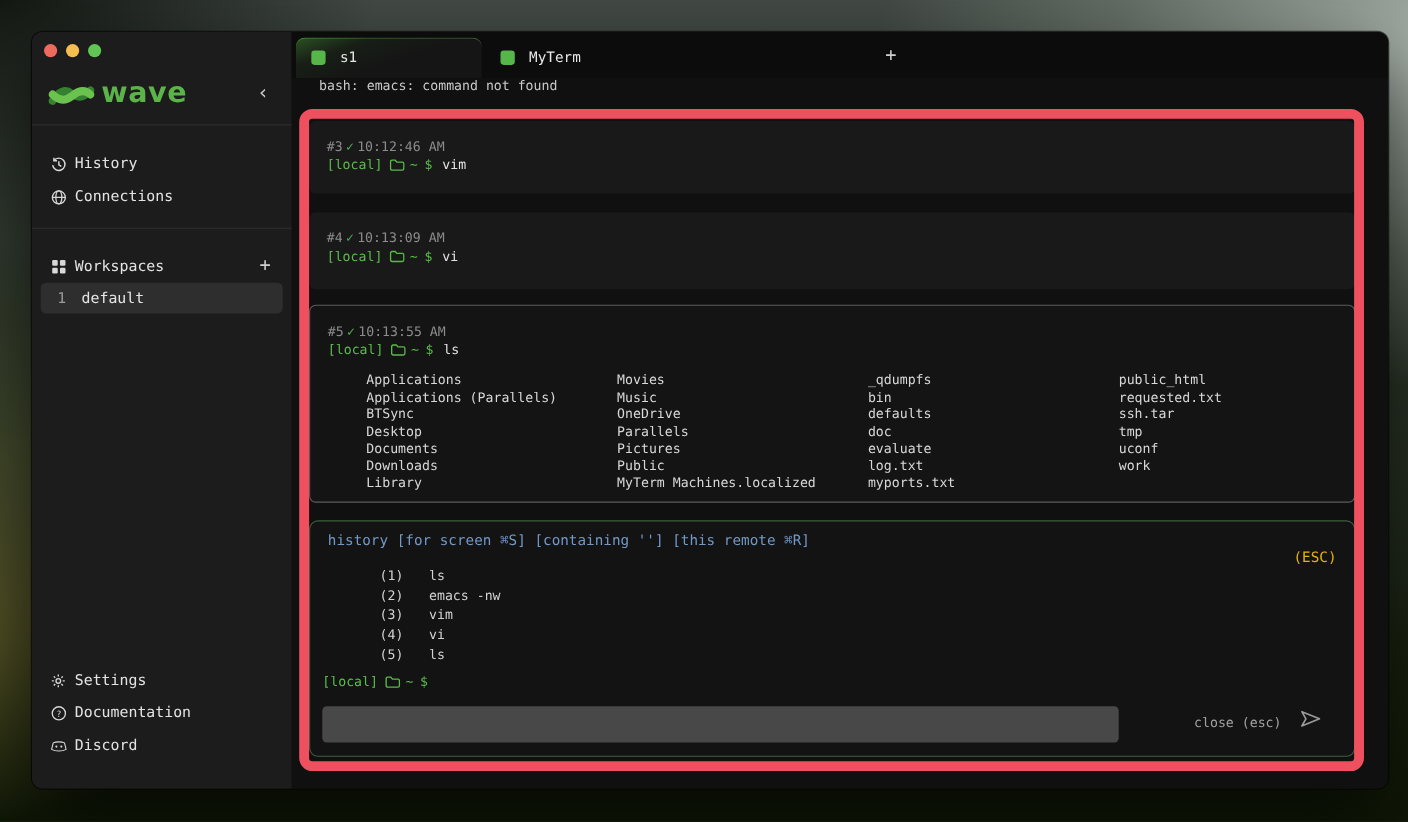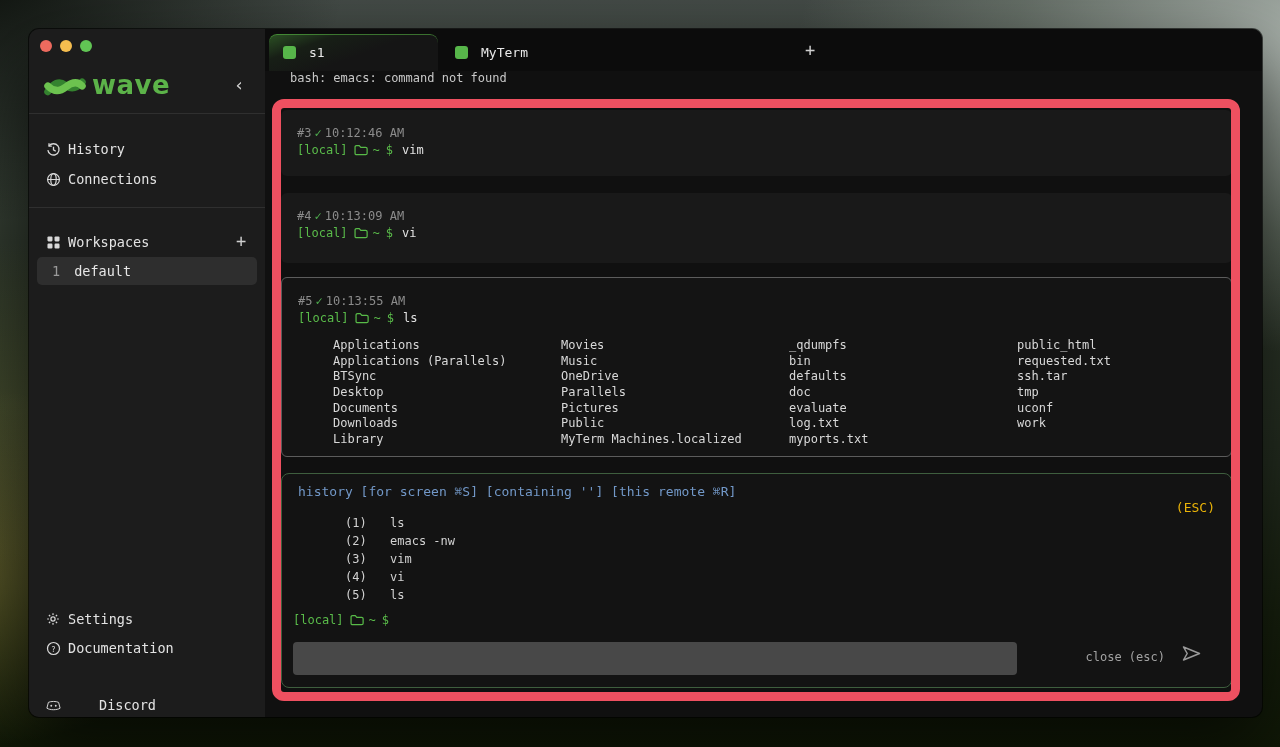--- a/index.html
+++ b/index.html
@@ -38,21 +38,21 @@
 
   .sb-divider { position:absolute; left:0; width:236px; height:1px; background:#2f2f2f; }
   .div1 { top:84px; } .div2 { top:178px; }
 
   .sb-item { position:absolute; left:0; width:236px; height:26px; display:flex;
     align-items:center; color:#e3e3e3; font-size:13.5px; cursor:pointer; }
   .sb-item .ico { width:16px; height:16px; margin-left:16px; margin-right:7px;
     display:flex; align-items:center; justify-content:center; }
   .it-history { top:107px; } .it-connections { top:137px; }
   .it-workspaces { top:200px; }
-  .it-settings { top:577px; } .it-docs { top:606px; } .it-discord { top:663px;gap:31px; }
+  .it-settings { top:577px; } .it-docs { top:606px; } .it-discord { top:636px; }
 
   .ws-add { position:absolute; left:198px; top:198px; width:28px; height:28px; color:#cfcfcf;
     font-size:17px; line-height:28px; text-align:center; cursor:pointer; }
 
   .ws-row { position:absolute; left:8px; top:228px; width:220px; height:28px;
     background:#2e2e2e; border-radius:5px; display:flex; align-items:center;
     font-size:13.5px; cursor:pointer; }
   .ws-row .ws-index { color:#9a9a9a; margin-left:15px; }
   .ws-row .ws-name  { color:#e6e6e6; margin-left:14px; }
   .tabbar { position:absolute; left:236px; top:0; right:0; height:42px; background:#0c0c0c; }

